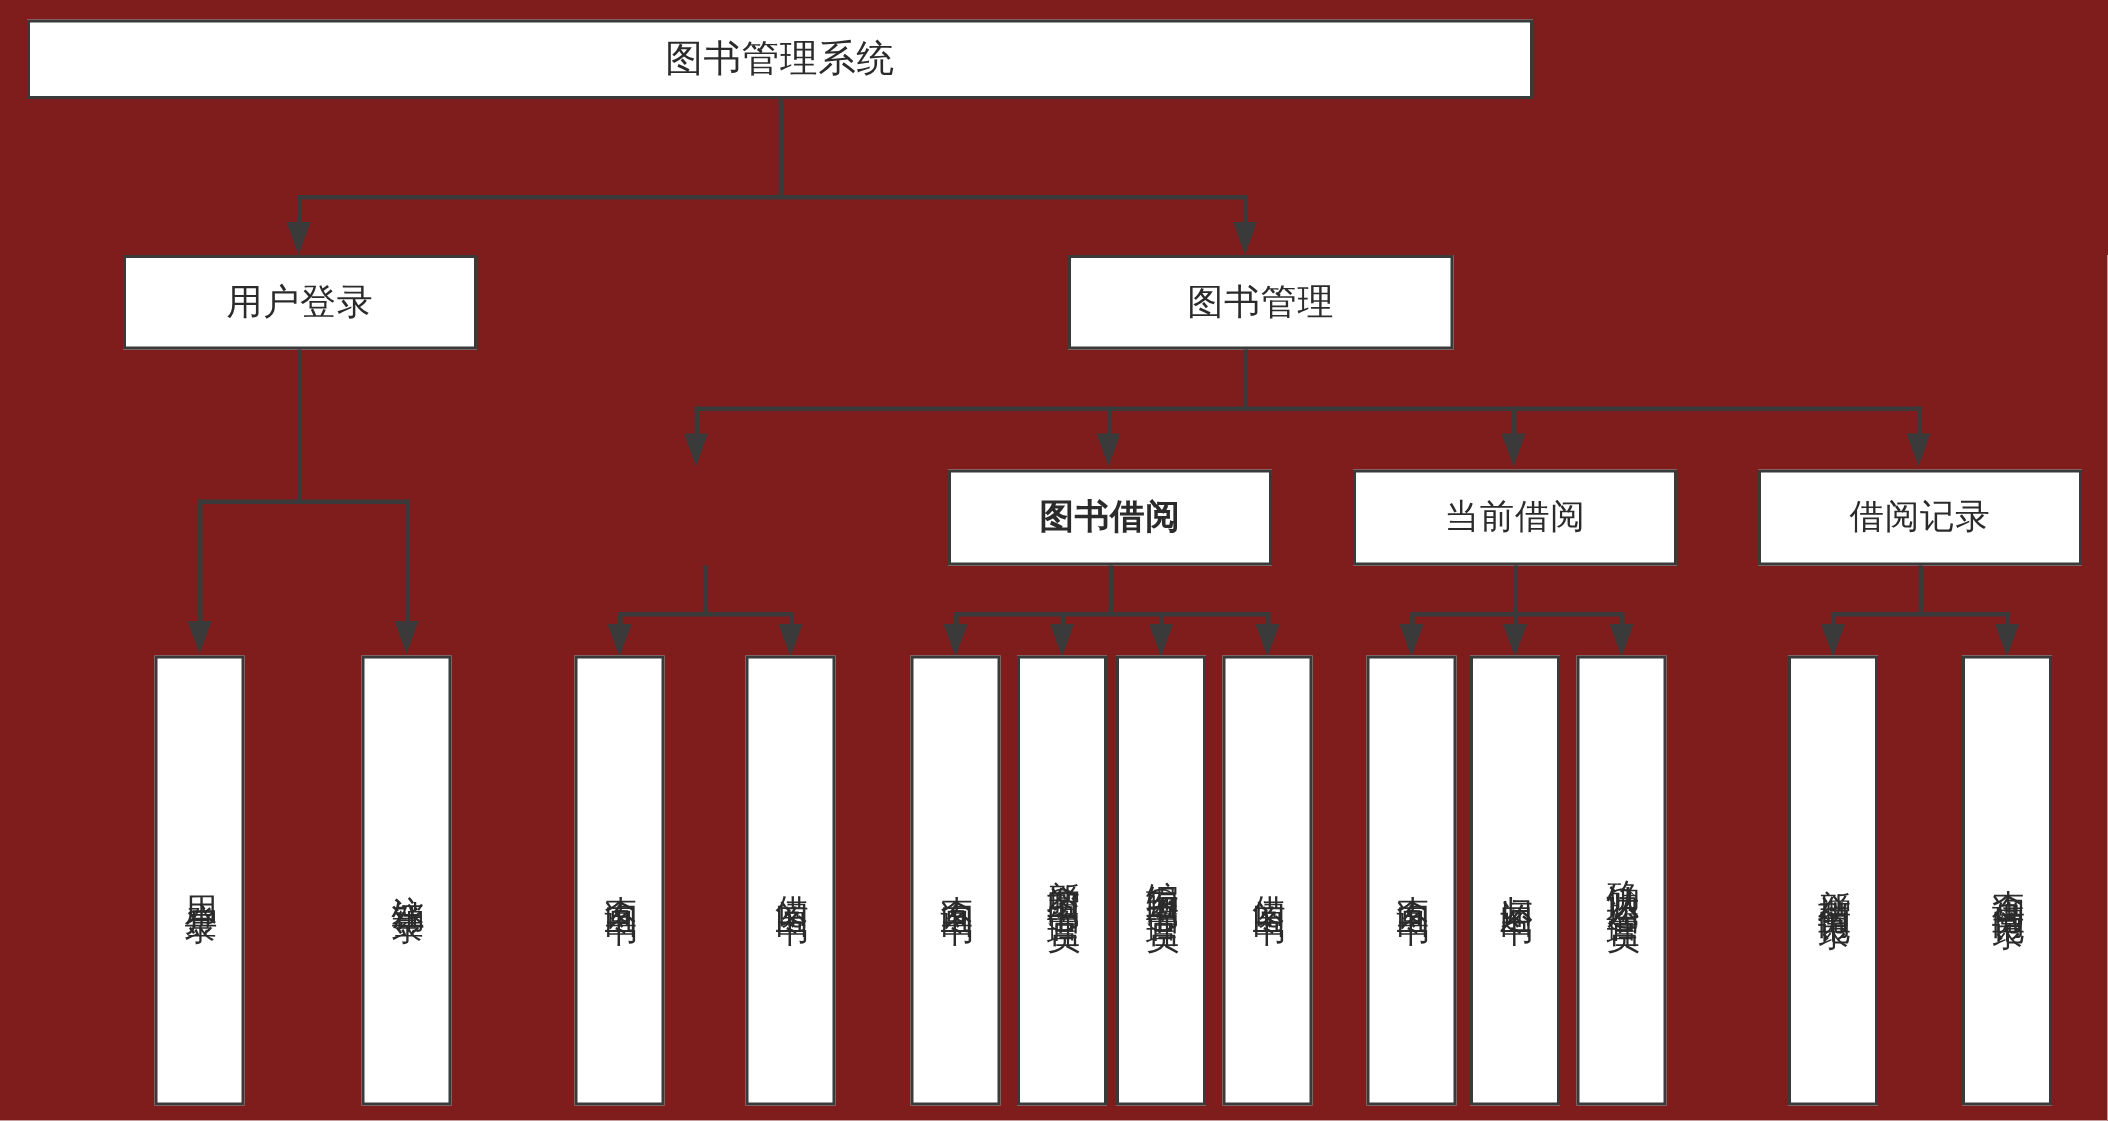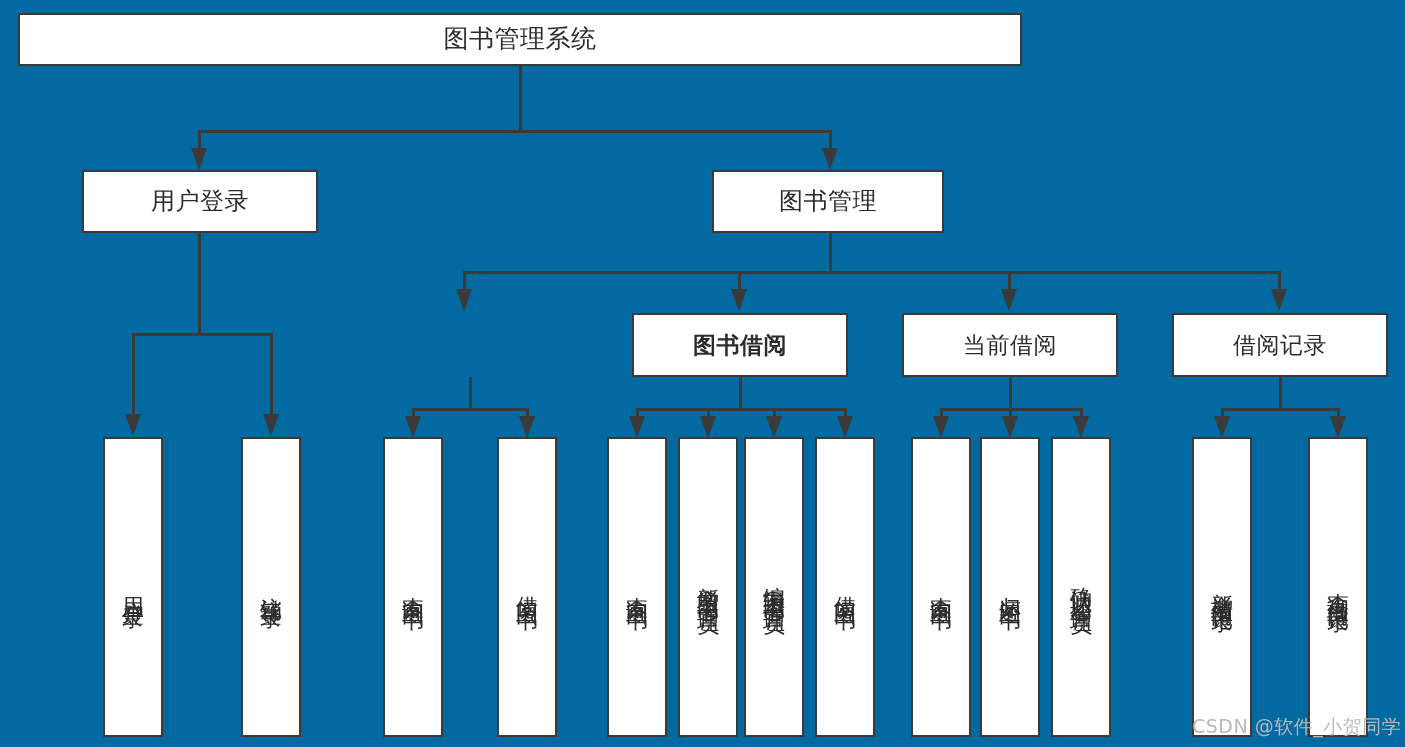--- a/index.html
+++ b/index.html
@@ -7,21 +7,21 @@
     padding: 0;
     background: #ffffff;
   }
   body {
     font-family: "DejaVu Sans", "Liberation Sans", sans-serif;
   }
   #canvas {
     position: relative;
     width: 1405px;
     height: 747px;
-    background: #0369a1;
+    background: #7f1d1d;
     overflow: hidden;
   }
 
   
   .node {
     position: absolute;
     box-sizing: border-box;
     border: 2.5px solid #3a3a3a;
     background: #ffffff;
     display: flex;
@@ -98,21 +98,21 @@
   <div class="vline" style="left:198px; top:130px; width:2.5px; height:22px;"></div>
   <div class="arrow" style="left:191px; top:148px;"></div>
 
   <div class="vline" style="left:829px; top:130px; width:2.5px; height:22px;"></div>
   <div class="arrow" style="left:822px; top:148px;"></div>
 
   <div class="node level2" style="left:82px; top:170px; width:236px; height:63px;">
     <span class="node-label">用户登录</span>
   </div>
 
-  <div class="node level2" style="left:712px; top:170px; width:232px; height:63px;">
+  <div class="node level2" style="left:712px; top:170px; width:257px; height:63px;">
     <span class="node-label">图书管理</span>
   </div>
 
   <div class="vline" style="left:198px; top:233px; width:2.5px; height:102px;"></div>
   <div class="hline" style="left:132px; top:333px; width:140px; height:2.5px;"></div>
   <div class="vline" style="left:132px; top:333px; width:2.5px; height:84px;"></div>
   <div class="arrow" style="left:125px; top:414px;"></div>
   <div class="vline" style="left:270px; top:333px; width:2.5px; height:84px;"></div>
   <div class="arrow" style="left:263px; top:414px;"></div>
 
@@ -212,15 +212,14 @@
     <span class="node-label">确认归还（管理员）</span>
   </div>
 
   <div class="node leaf" style="left:1192px; top:437px; width:60px; height:300px;">
     <span class="node-label">新增借阅记录</span>
   </div>
   <div class="node leaf" style="left:1308px; top:437px; width:60px; height:300px;">
     <span class="node-label">查询借阅记录</span>
   </div>
 
-  <div class="watermark" style="left:1192px; top:714px;">CSDN @软件_小贺同学</div>
 
 </div>
 
 </body></html>

